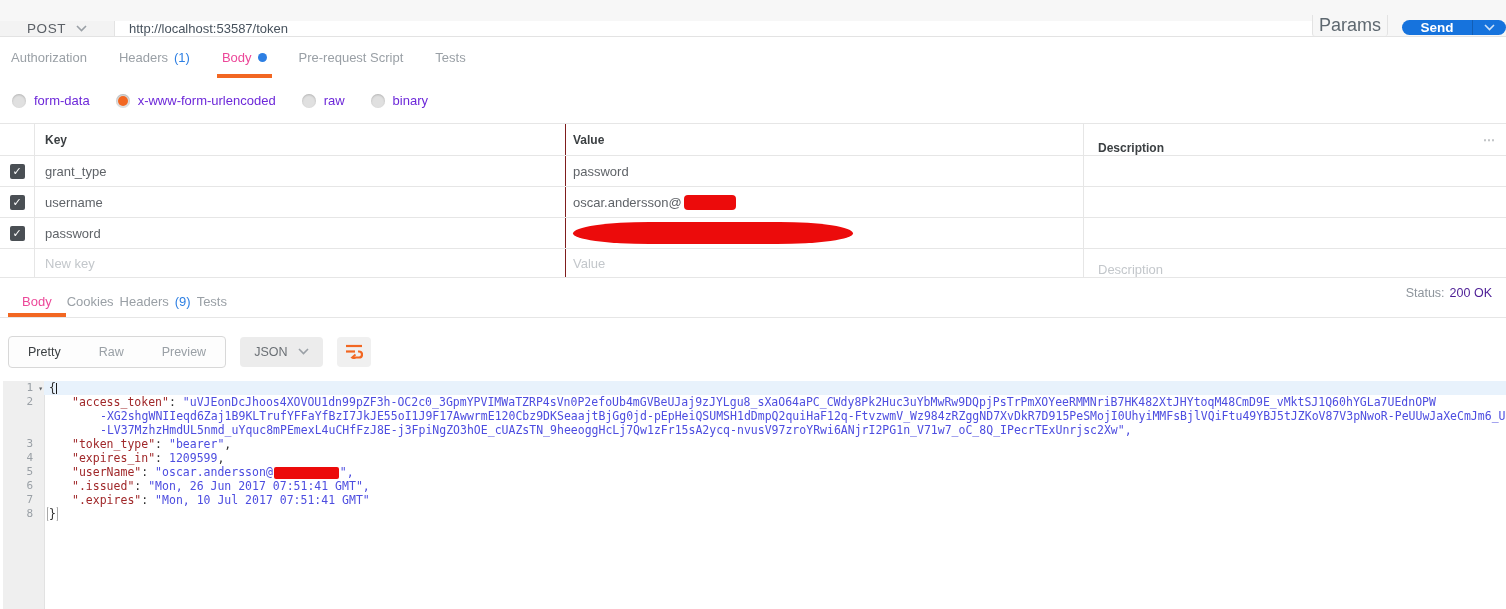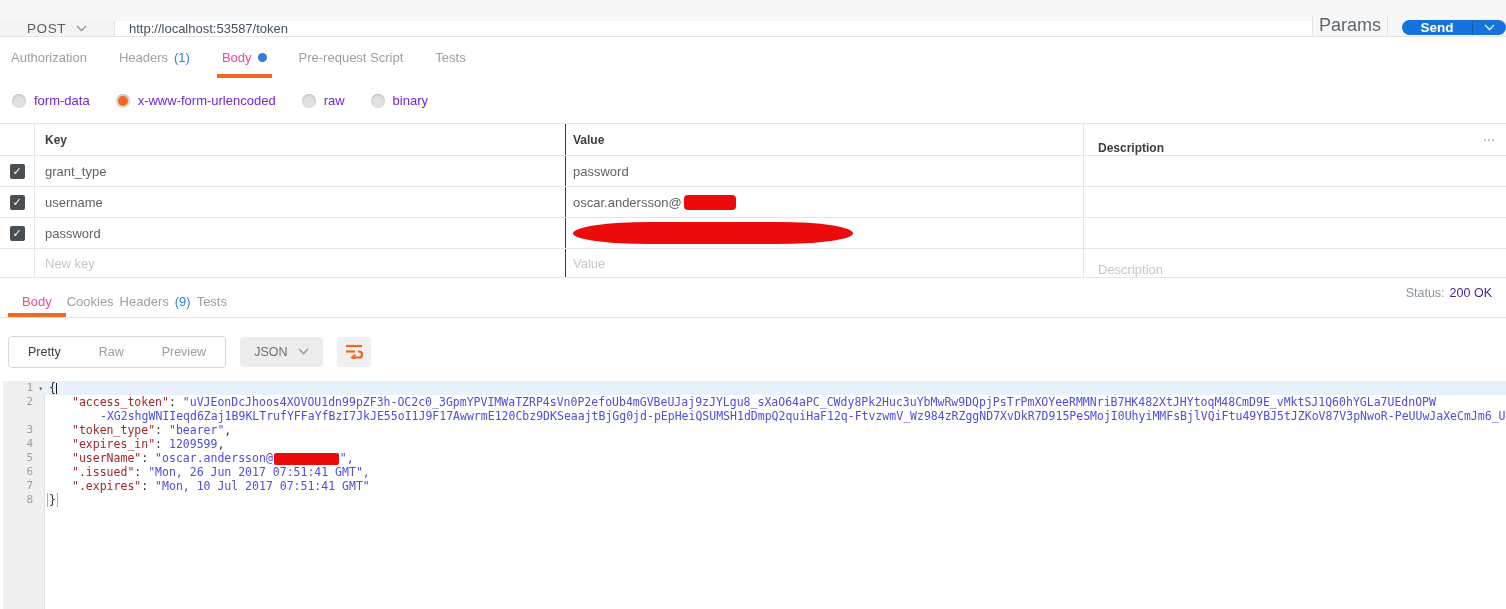--- a/index.html
+++ b/index.html
@@ -226,20 +226,24 @@
   </div>
   <div class="cl">
     <span class="ln">2</span>
     <span class="code i1"><span class="k">"access_token"</span><span>: </span><span class="s">"uVJEonDcJhoos4XOVOU1dn99pZF3h-OC2c0_3GpmYPVIMWaTZRP4sVn0P2efoUb4mGVBeUJaj9zJYLgu8_sXaO64aPC_CWdy8Pk2Huc3uYbMwRw9DQpjPsTrPmXOYeeRMMNriB7HK482XtJHYtoqM48CmD9E_vMktSJ1Q60hYGLa7UEdnOPW</span></span>
   </div>
   <div class="cl">
     <span class="ln"></span>
     <span class="code i2"><span class="s">-XG2shgWNIIeqd6Zaj1B9KLTrufYFFaYfBzI7JkJE55oI1J9F17AwwrmE120Cbz9DKSeaajtBjGg0jd-pEpHeiQSUMSH1dDmpQ2quiHaF12q-FtvzwmV_Wz984zRZggND7XvDkR7D915PeSMojI0UhyiMMFsBjlVQiFtu49YBJ5tJZKoV87V3pNwoR-PeUUwJaXeCmJm6_Ub1c9</span></span>
   </div>
   <div class="cl">
+    <span class="ln"></span>
+    <span class="code i2"><span class="s">-LV37MzhzHmdUL5nmd_uYquc8mPEmexL4uCHfFzJ8E-j3FpiNgZO3hOE_cUAZsTN_9heeoggHcLj7Qw1zFr15sA2ycq-nvusV97zroYRwi6ANjrI2PG1n_V71w7_oC_8Q_IPecrTExUnrjsc2Xw",</span></span>
+  </div>
+  <div class="cl">
     <span class="ln">3</span>
     <span class="code i1"><span class="k">"token_type"</span><span>: </span><span class="s">"bearer"</span><span>,</span></span>
   </div>
   <div class="cl">
     <span class="ln">4</span>
     <span class="code i1"><span class="k">"expires_in"</span><span>: </span><span class="s">1209599</span><span>,</span></span>
   </div>
   <div class="cl">
     <span class="ln">5</span>
     <span class="code i1"><span class="k">"userName"</span><span>: </span><span class="s">"oscar.andersson@</span><span class="redact code"></span><span class="s">",</span></span>

